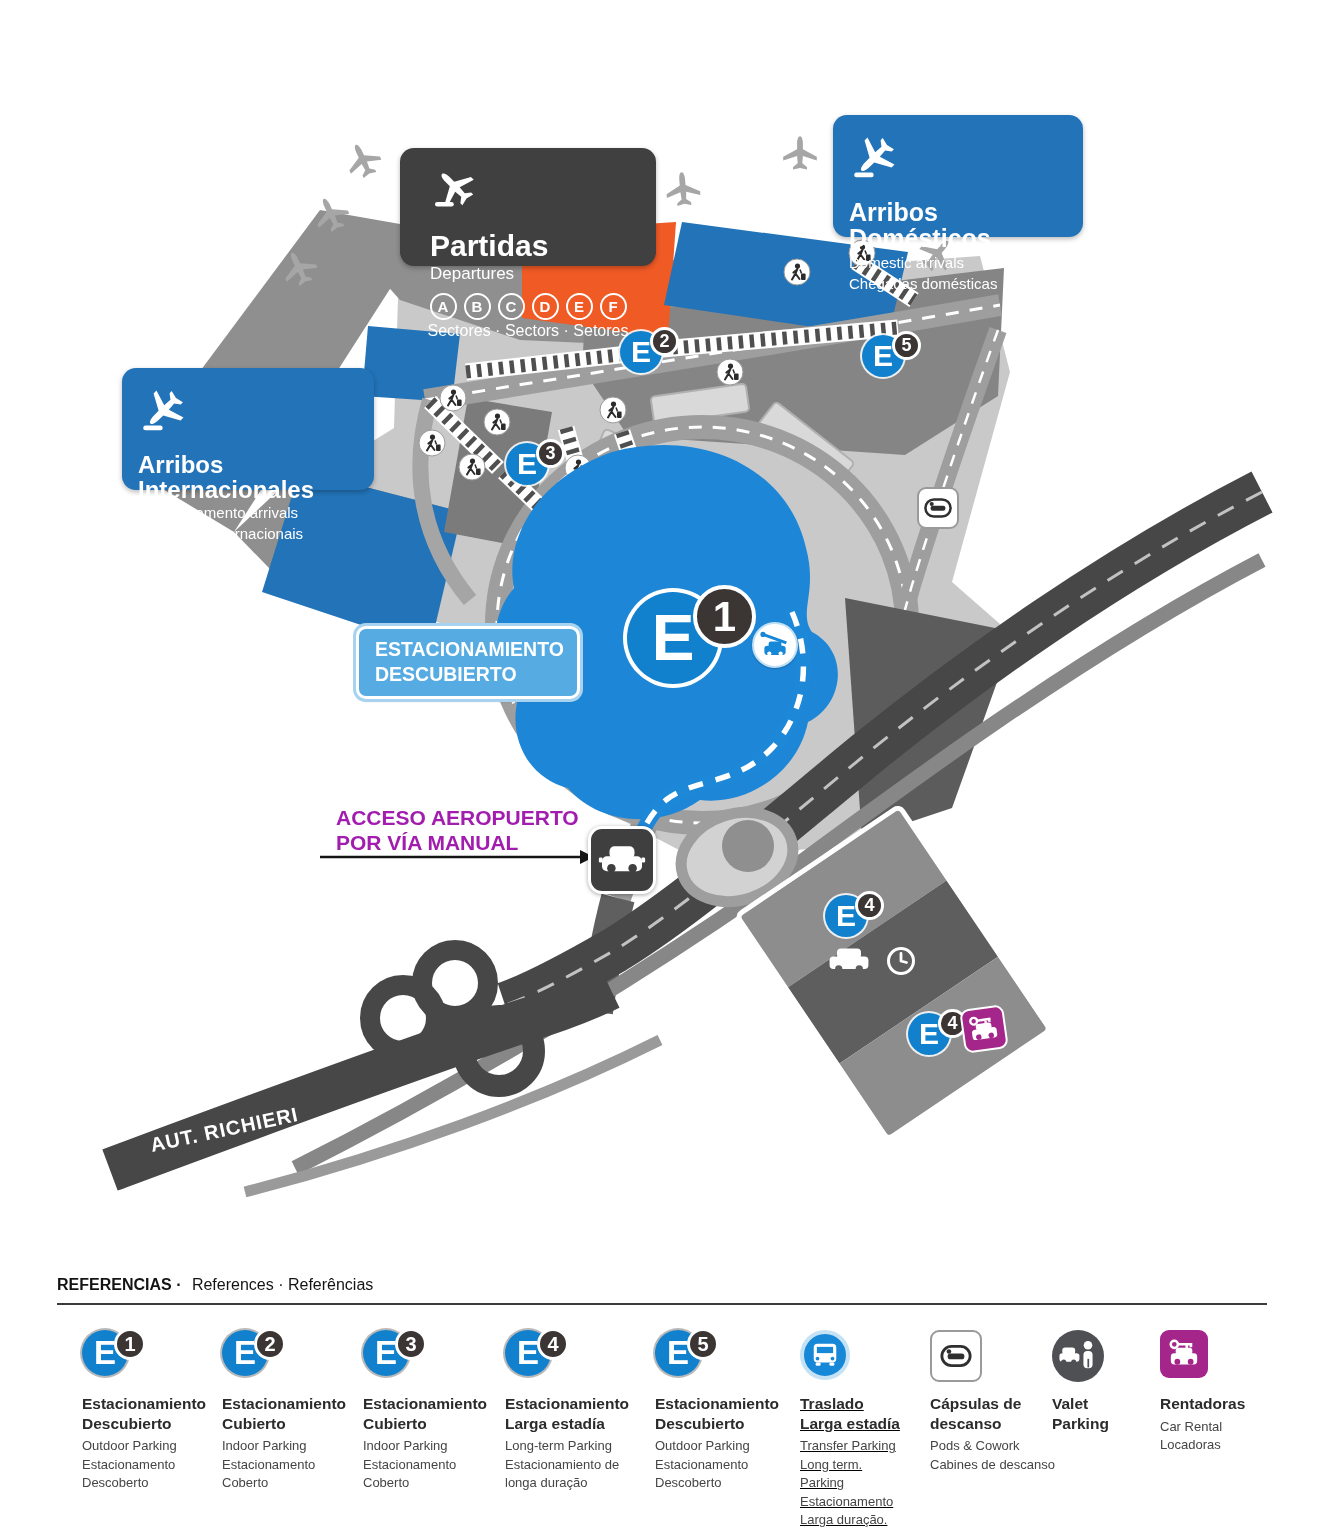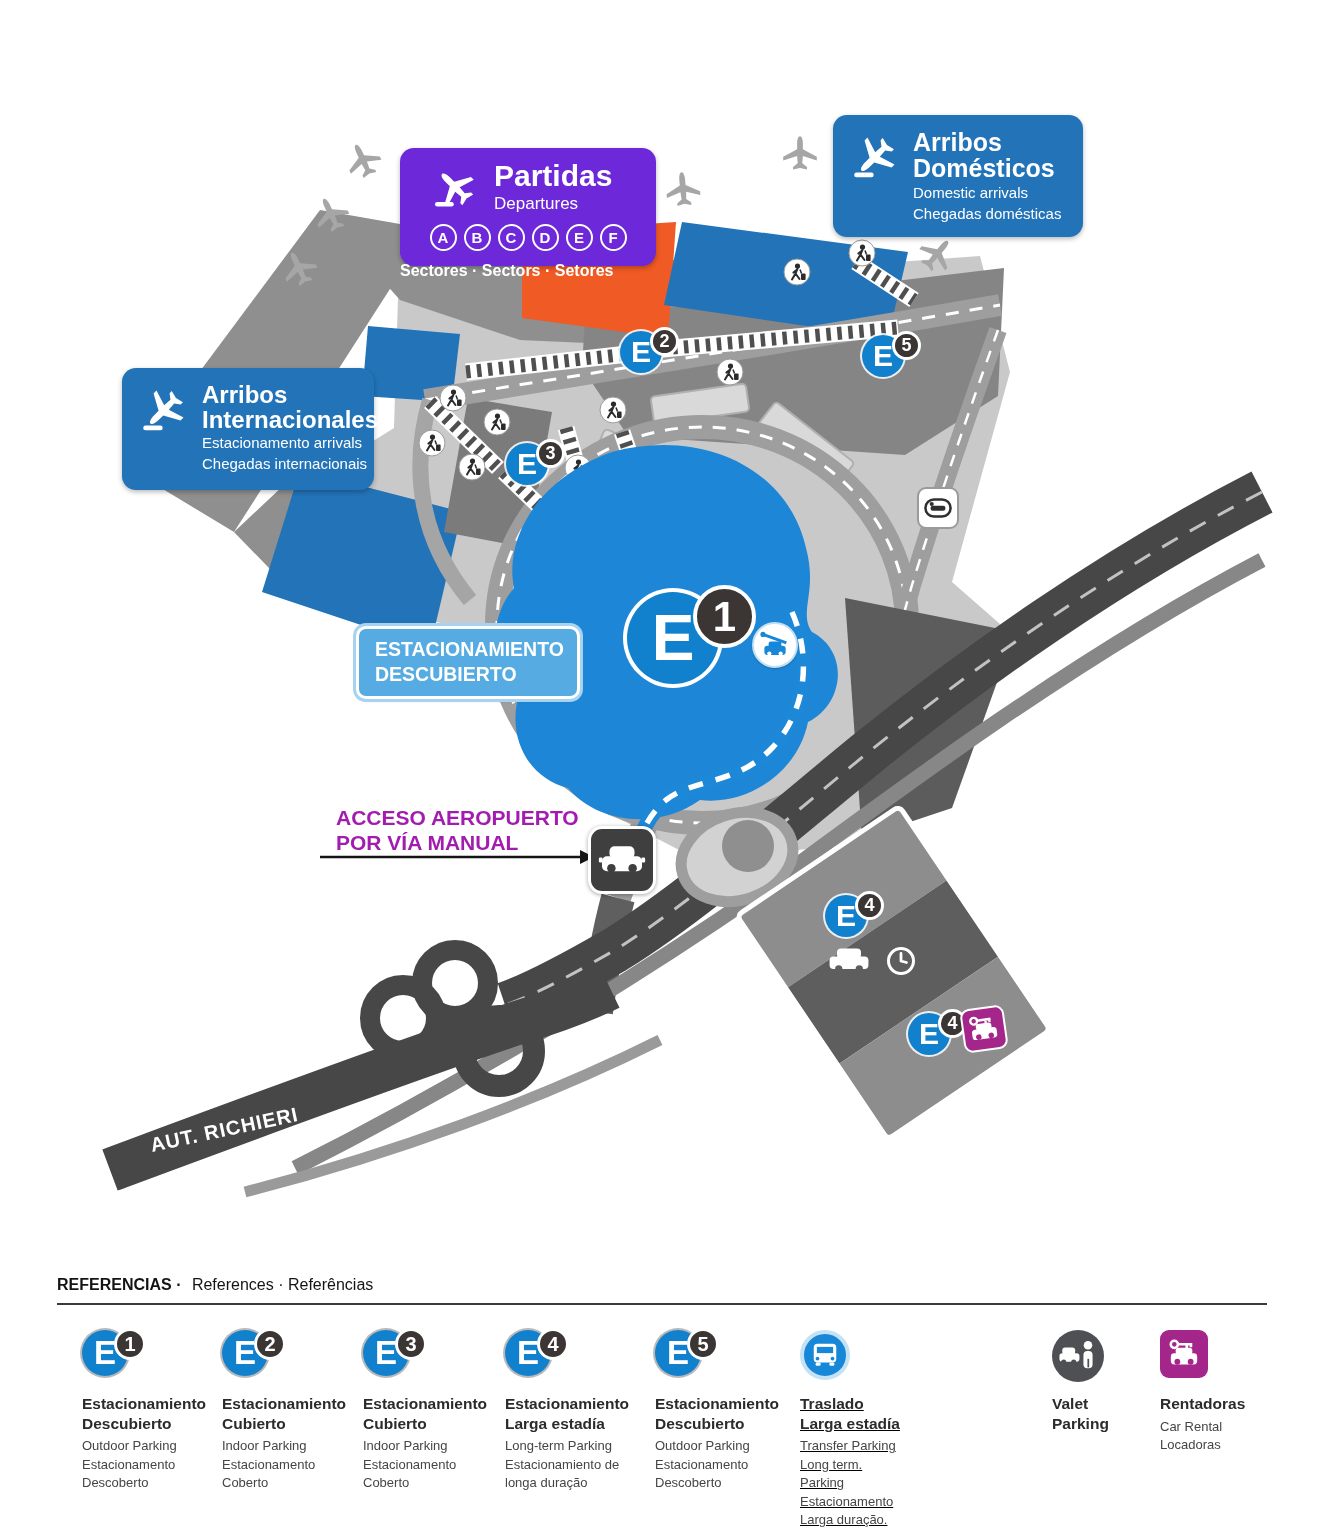--- a/index.html
+++ b/index.html
@@ -3,30 +3,30 @@
 <meta charset="utf-8">
 <style>
   html,body{margin:0;padding:0;background:#fff;}
   #page{position:relative;width:1324px;height:1536px;background:#fff;overflow:hidden;
         font-family:"Liberation Sans", sans-serif;}
   #mapsvg{position:absolute;left:0;top:0;}
 
   
   .info-box{position:absolute;background:#2273B8;border-radius:14px;color:#fff;
             box-shadow:0 2px 5px rgba(0,0,0,.28);box-sizing:border-box;}
-  .info-box.orange{background:#6d28d9;}
-  .ib-row{display:flex;gap:12px;padding:14px 12px 0 16px;}
+  .info-box.orange{background:#404040;}
+  .ib-row{display:flex;gap:12px;padding:14px 12px 0 16px;flex-direction:column;}
   .ib-icon{flex:0 0 auto;margin-top:2px;}
   .ib-title{font-weight:700;font-size:25px;line-height:1.05;}
   .ib-title.big{font-size:30px;}
   .ib-sub{font-size:15px;line-height:1.34;margin-top:1px;}
   .sectors{display:flex;justify-content:center;gap:7px;margin-top:8px;}
   .sector{width:27px;height:27px;border:2px solid #fff;border-radius:50%;box-sizing:border-box;
           display:flex;align-items:center;justify-content:center;font-weight:700;font-size:15px;}
-  .sector-caption{font-size:16px;margin-top:11px;font-weight:bold;}
+  .sector-caption{text-align:center;font-size:16px;margin-top:2px;}
 
   .est-label{position:absolute;left:356px;top:626px;width:224px;box-sizing:border-box;
              background:#55ABE2;border:3px solid #fff;border-radius:10px;color:#fff;
              font-weight:700;font-size:19.5px;line-height:1.3;padding:8px 6px 8px 16px;
              box-shadow:0 0 0 3px #A8D3F0,0 2px 3px rgba(0,0,0,.2);}
   .acceso{position:absolute;left:336px;top:806px;font-weight:700;font-size:21px;
           line-height:1.18;color:#a21caf;}
 
   
   .badge{position:relative;display:block;width:64px;height:46px;}
@@ -449,20 +449,35 @@
   </div>
   <div class="lg-t">Traslado</div>
   <div class="lg-t">Larga estadía</div>
   <div class="lg-s first">Transfer Parking</div>
   <div class="lg-s">Long term.</div>
   <div class="lg-s">Parking</div>
   <div class="lg-s">Estacionamento</div>
   <div class="lg-s">Larga duração.</div>
 </div>
 
+<div class="lg-item" style="left:930px;width:135px;">
+  <div class="lg-icon">
+    <div class="lgicon-pods pods-sq">
+      <svg width="36" height="36" viewBox="-14 -14 28 28">
+        <rect x="-11" y="-7.5" width="22" height="15" rx="7.5" fill="none" stroke="#2f2f2f" stroke-width="2.2"></rect>
+        <circle cx="-5.5" cy="-3.5" r="1.8" fill="#2f2f2f"></circle>
+        <rect x="-6.5" y="-2" width="13" height="4.5" rx="2" fill="#2f2f2f"></rect>
+      </svg>
+    </div>
+  </div>
+  <div class="lg-t">Cápsulas de</div>
+  <div class="lg-t">descanso</div>
+  <div class="lg-s first">Pods &amp; Cowork</div>
+  <div class="lg-s">Cabines de descanso</div>
+</div>
 
 <div class="lg-item" style="left:1052px;width:105px;">
   <div class="lg-icon">
     <div class="lgicon-valet">
       <svg width="40" height="40" viewBox="-14 -14 28 28">
         <rect x="-11" y="-6" width="9" height="5" rx="2" fill="#fff"></rect>
         <rect x="-13" y="-2" width="14" height="6" rx="2" fill="#fff"></rect>
         <circle cx="-10" cy="4.2" r="1.8" fill="#4E5054"></circle>
             <circle cx="-3" cy="4.2" r="1.8" fill="#4E5054"></circle>
         <circle cx="7" cy="-7.5" r="3" fill="#fff"></circle>

